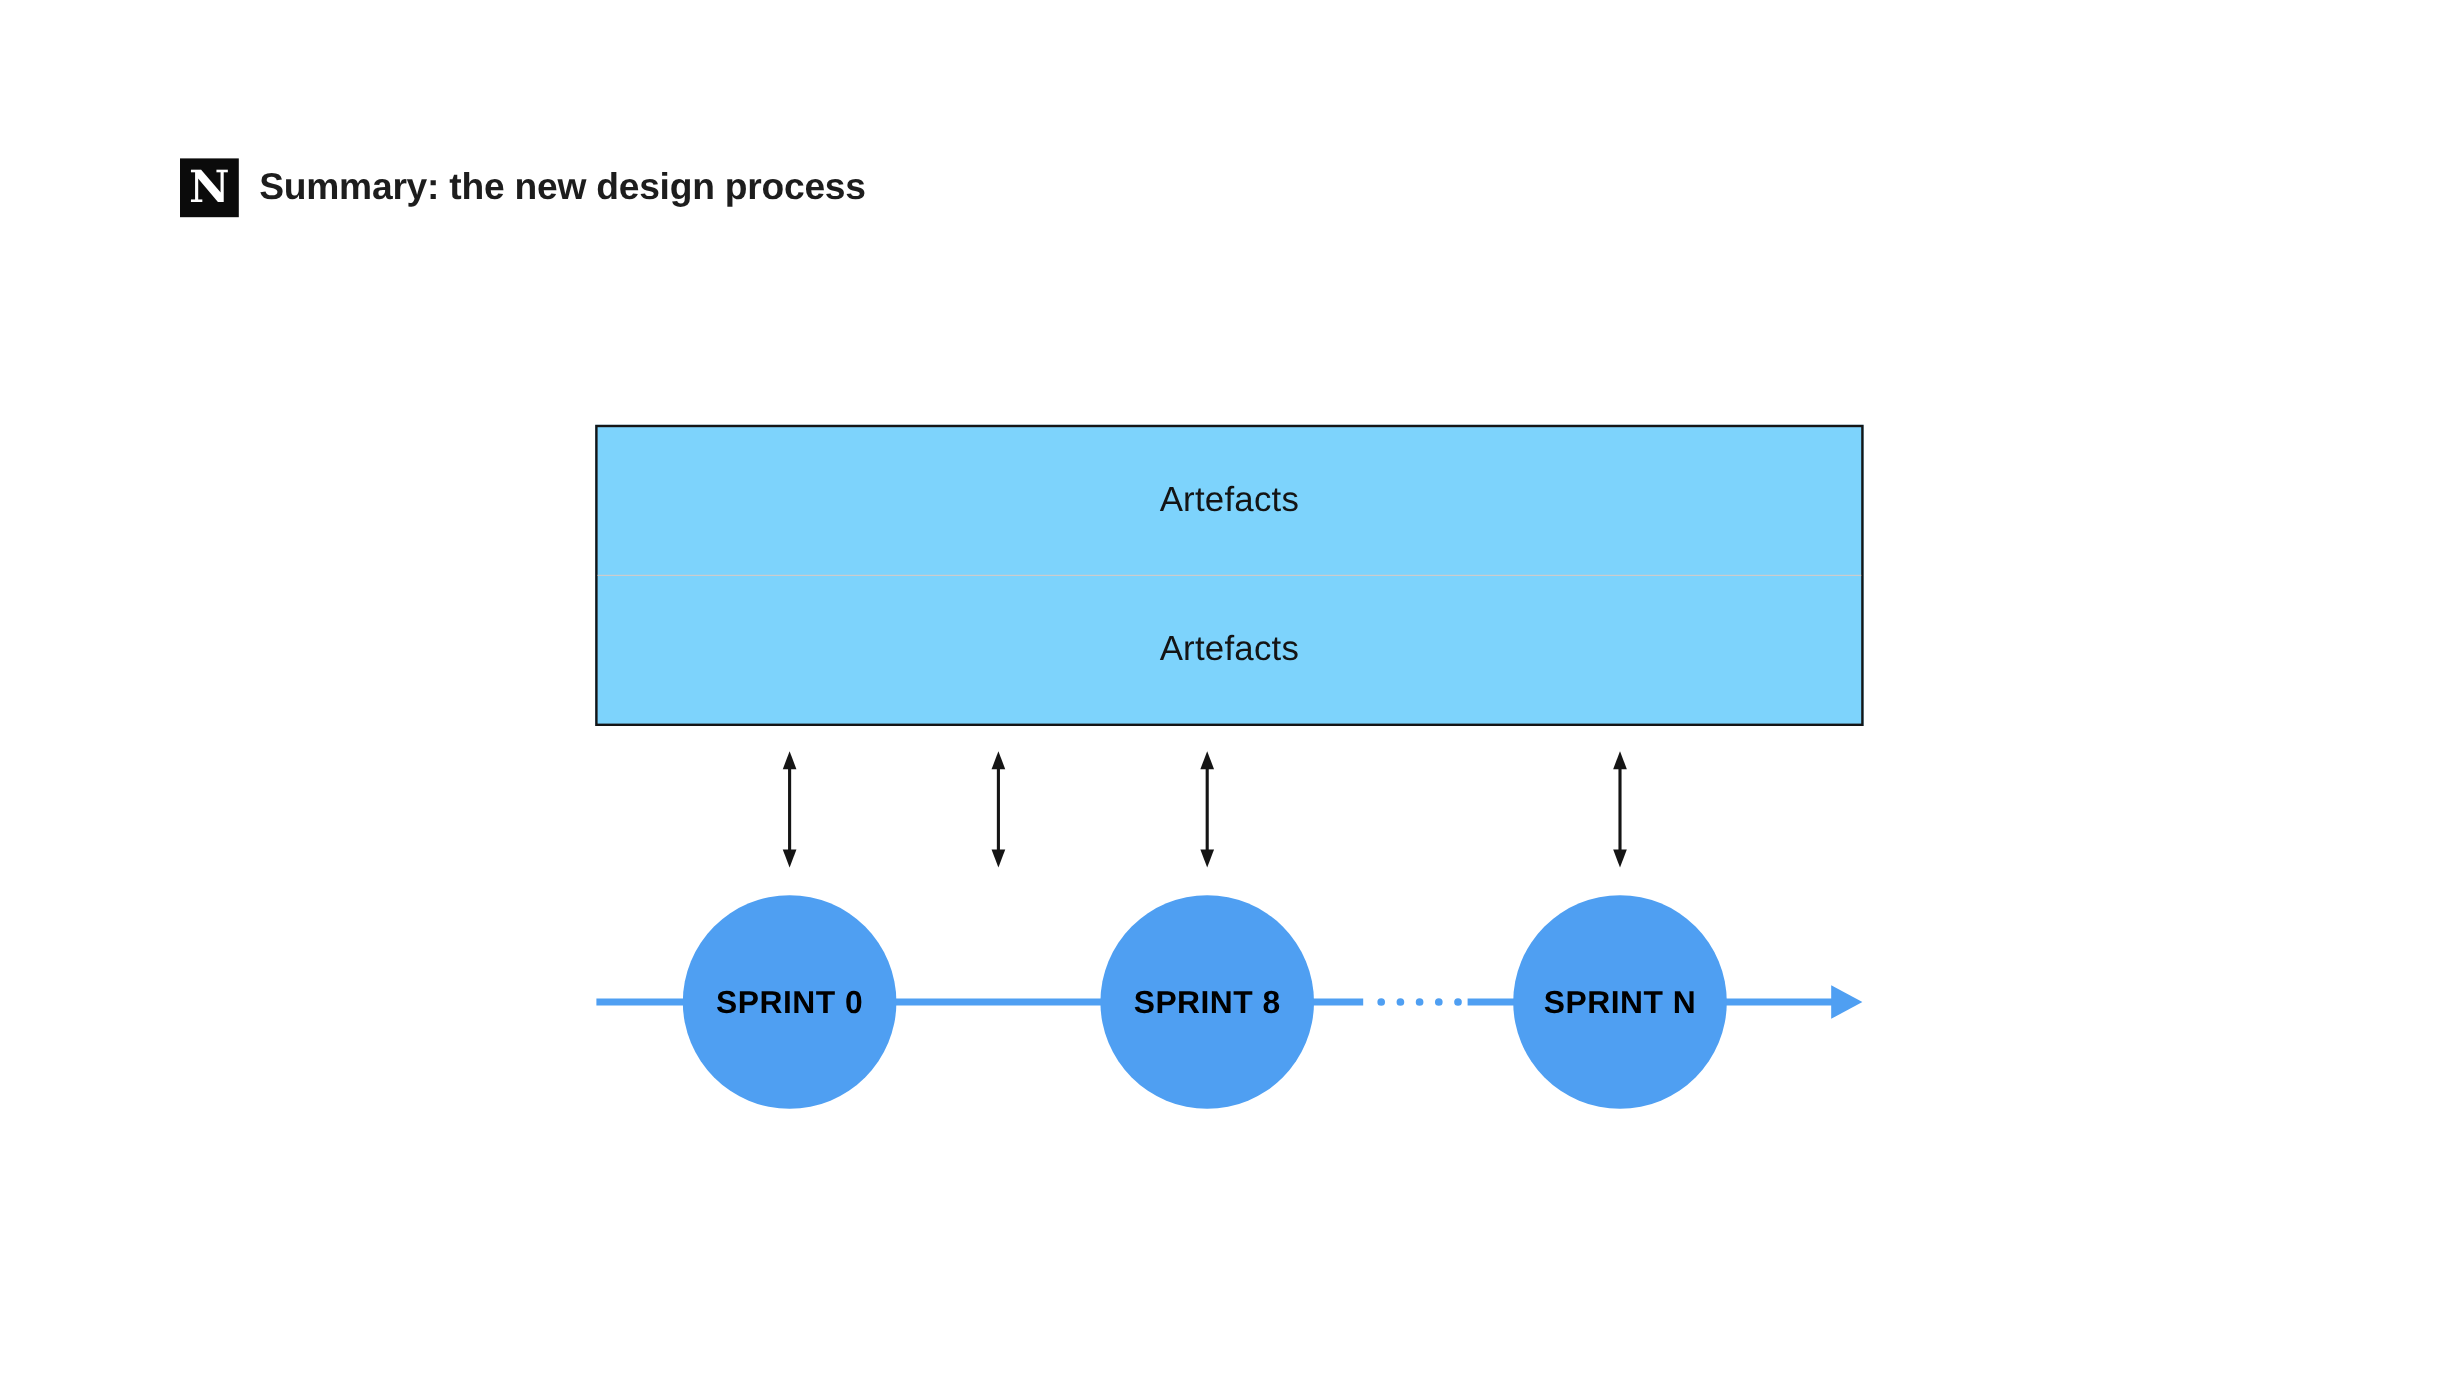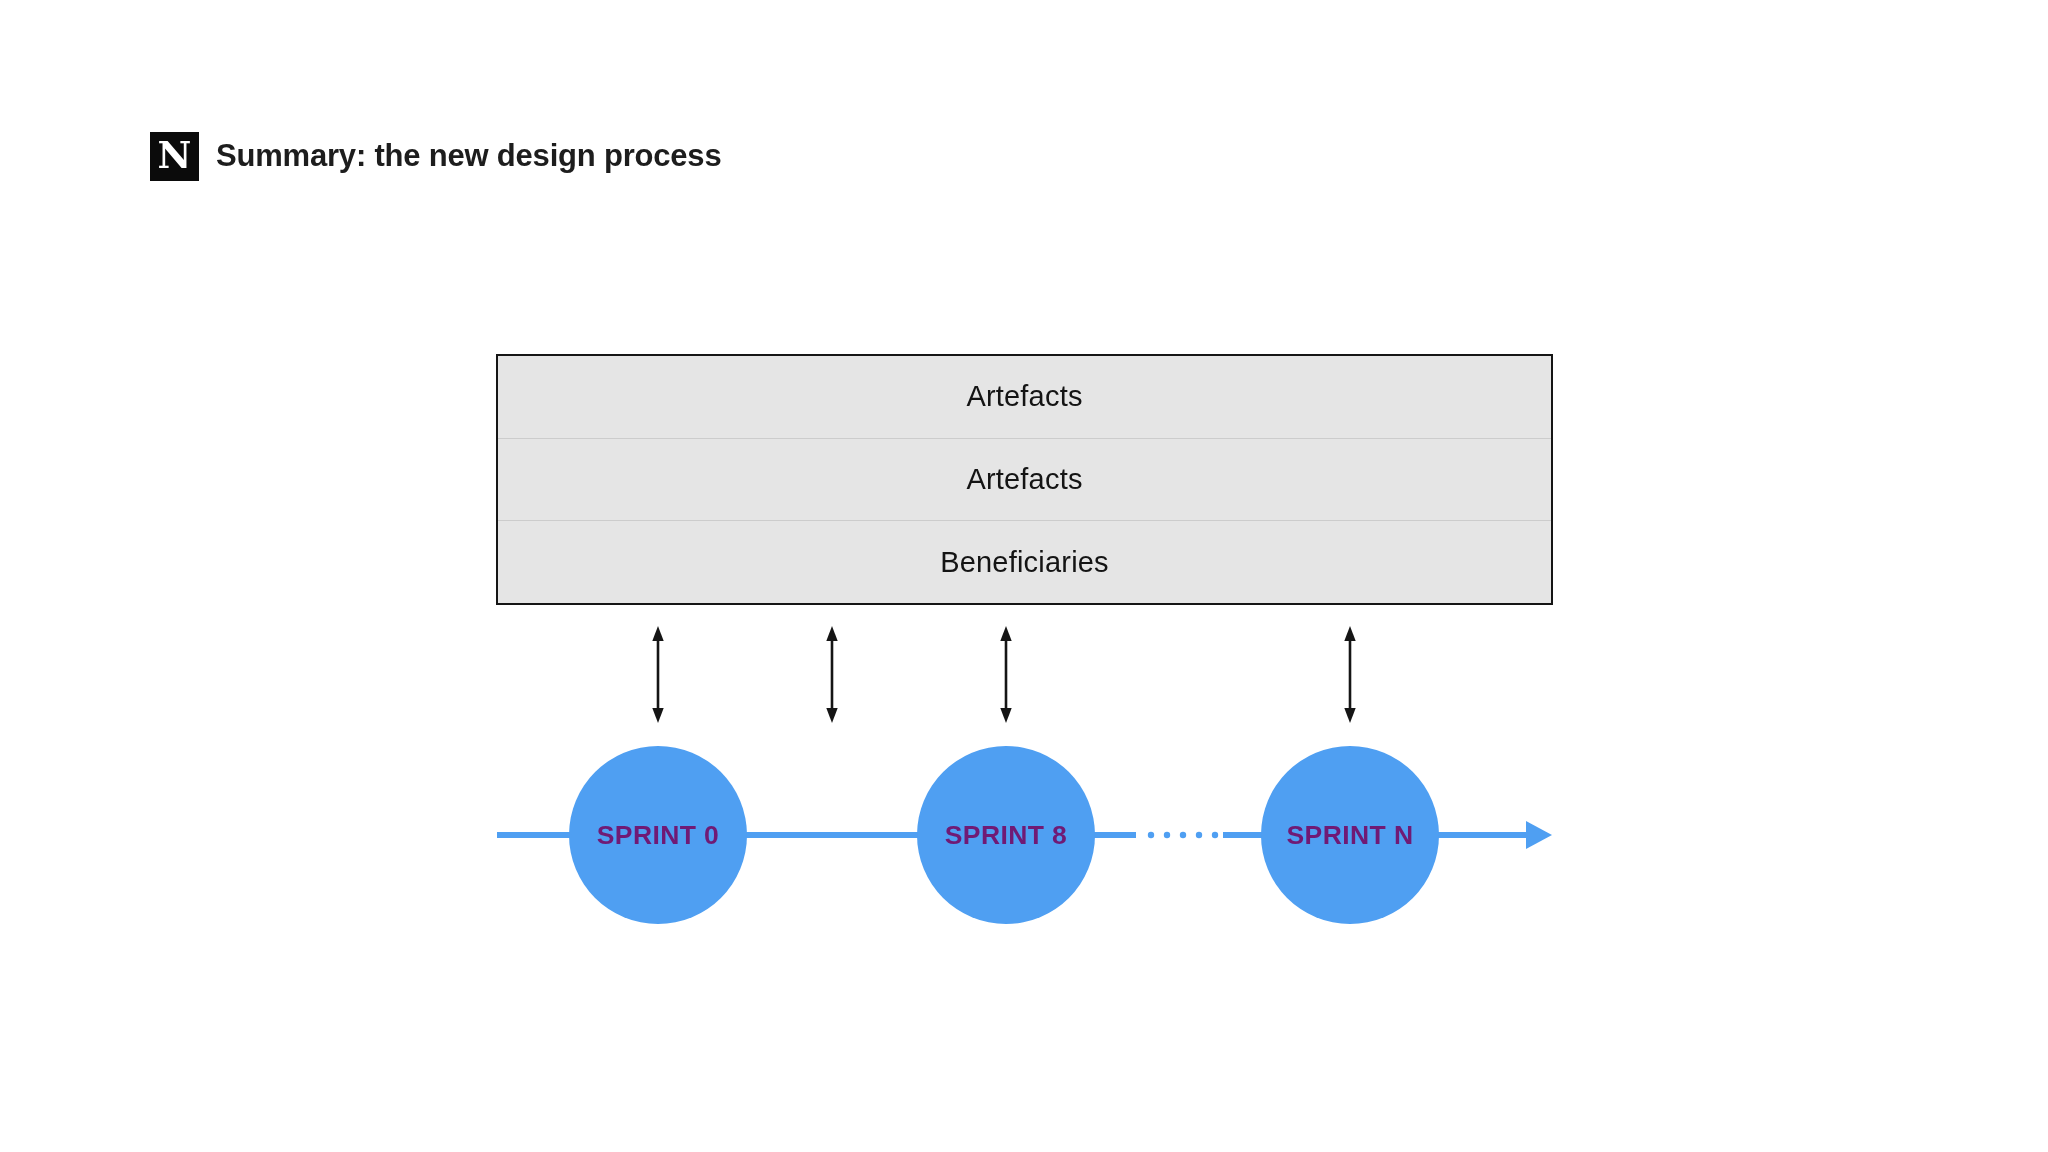--- a/index.html
+++ b/index.html
@@ -18,63 +18,60 @@
 
   
   .doc-header{position:absolute;left:150px;top:131px;height:50px;display:flex;align-items:center;gap:17px}
   .logo-badge{width:49px;height:49px;background:#0b0b0b;display:flex;align-items:center;justify-content:center;flex:0 0 auto}
   .logo-letter{font-family:"DejaVu Serif",serif;font-weight:700;font-size:37px;line-height:1;color:#ffffff;transform:translateY(-1px)}
   .doc-title{font-size:31px;font-weight:700;color:var(--title-ink);letter-spacing:-0.2px;white-space:nowrap}
 
   
   .layers-box{
     position:absolute;left:496px;top:354px;width:1057px;height:251px;
-    border:2.5px solid var(--ink);background:#e5e5e5;
+    border:2.5px solid var(--ink);background:#7dd3fc;
     display:flex;flex-direction:column;
   }
   .layer-row{flex:1 1 0;display:flex;align-items:center;justify-content:center}
   .layer-row + .layer-row{border-top:1.5px solid var(--divider)}
   .layer-label{font-size:29px;color:#141414;letter-spacing:0.2px}
 
   
   .diagram-layer{position:absolute;left:0;top:0;width:2048px;height:1152px;display:block}
   .va-line{stroke:var(--ink);stroke-width:2.6px}
   .va-head{fill:var(--ink)}
   .t-line{stroke:var(--blue);stroke-width:6px}
   .t-dot{fill:var(--blue)}
   .t-head{fill:var(--blue)}
 
   
   .sprint-circle{
     position:absolute;width:178px;height:178px;border-radius:50%;
     background:var(--blue);display:flex;align-items:center;justify-content:center;
   }
-  .sprint-label{color:#701a75;font-weight:700;font-size:26.5px;letter-spacing:0.4px;white-space:nowrap}
+  .sprint-label{color:#000000;font-weight:700;font-size:26.5px;letter-spacing:0.4px;white-space:nowrap}
 </style>
 </head>
 <body>
 
 <div class="stage">
 
   <header class="doc-header">
     <div class="logo-badge">
       <span class="logo-letter">N</span>
     </div>
     <h1 class="doc-title">Summary: the new design process</h1>
   </header>
 
   <section class="layers-box">
     <div class="layer-row">
       <span class="layer-label">Artefacts</span>
     </div>
     <div class="layer-row">
       <span class="layer-label">Artefacts</span>
-    </div>
-    <div class="layer-row">
-      <span class="layer-label">Beneficiaries</span>
     </div>
   </section>
 
   <svg class="diagram-layer" viewBox="0 0 2048 1152" xmlns="http://www.w3.org/2000/svg" aria-hidden="true">
 
     <g>
       <line class="va-line" x1="658" y1="638" x2="658" y2="711"></line>
       <polygon class="va-head" points="658,626 652.3,641 663.7,641"></polygon>
       <polygon class="va-head" points="658,723 652.3,708 663.7,708"></polygon>
     </g>

